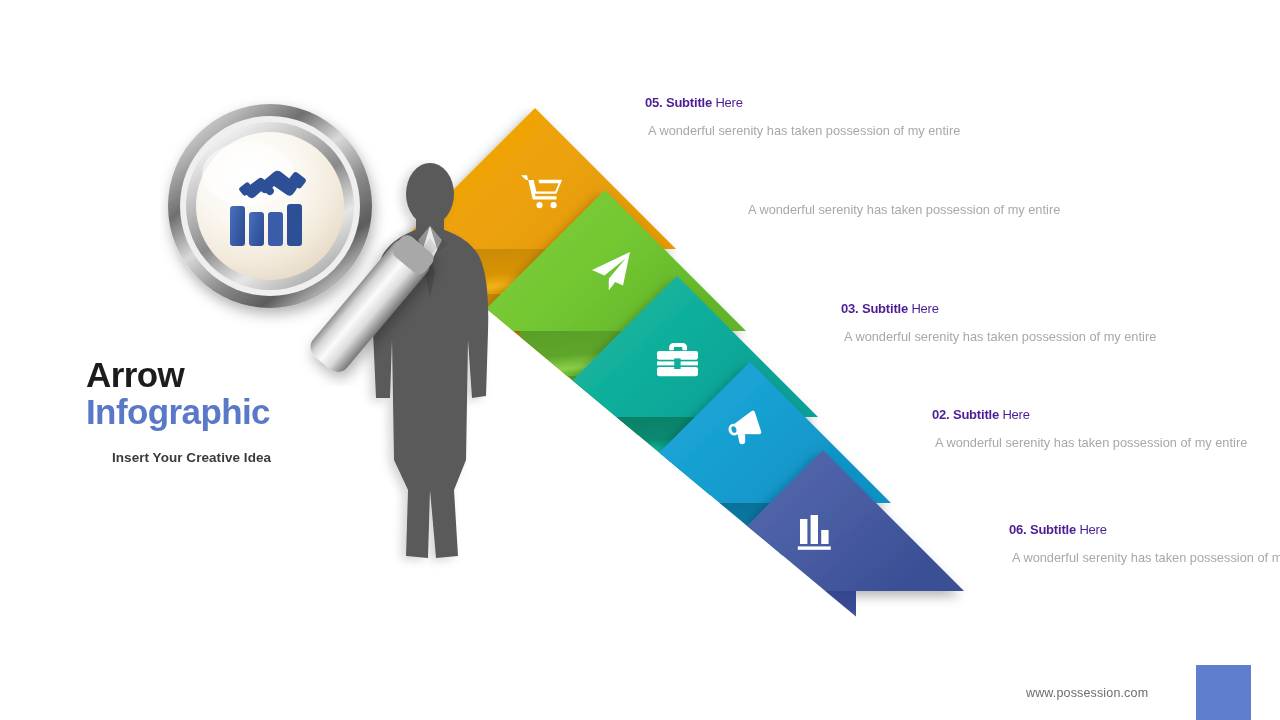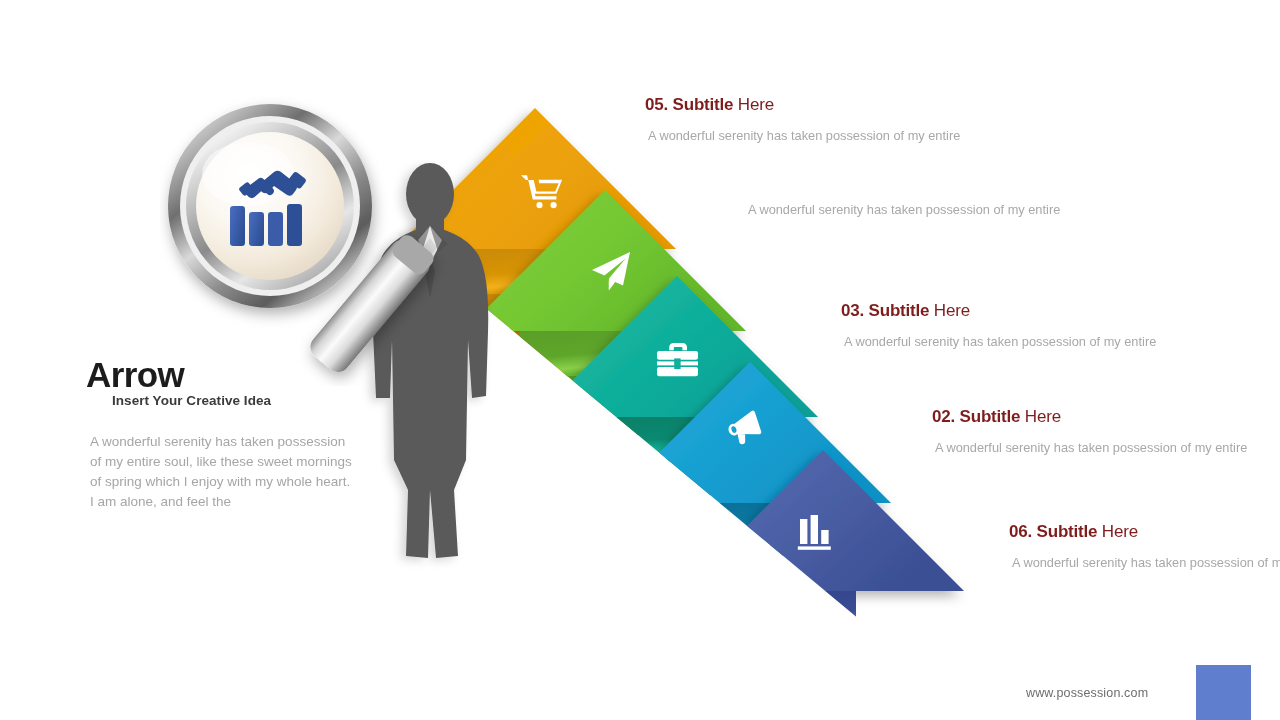--- a/index.html
+++ b/index.html
@@ -59,22 +59,22 @@
     margin: 0;
     padding-left: 4px;
   }
 
   
   .item {
     position: absolute;
     width: 330px;
   }
   .item-title {
-    font-size: 17px;
-    color: #7f1d1d;
+    font-size: 13px;
+    color: #4c1d95;
     margin: 0 0 12px 0;
     white-space: nowrap;
     letter-spacing: -0.2px;
   }
   .item-title b {
     font-weight: 700;
   }
   .item-title span.light {
     font-weight: 400;
   }
@@ -379,22 +379,22 @@
         <path d="M36,18 L48,8 a6,6 0 0 1 7,0 l14,11 a5,5 0 0 1 1,7 l-3,4 a4.6,4.6 0 0 1 -6.6,0.6 L48,22 l-6,6 a5,5 0 0 1 -7,-7 z"></path>
         <path d="M20,24 l12,-9 a4.4,4.4 0 0 1 6,0.5 l9,9 a4,4 0 0 1 -5.4,5.8 l-5,-4.2 -8,7 a4.6,4.6 0 0 1 -6.4,-0.6 l-2.6,-3 a4.2,4.2 0 0 1 0.4,-5.5 z"></path>
         <rect x="64" y="10" width="15" height="12" rx="3" transform="rotate(38 71 16)"></rect>
         <rect x="14" y="20" width="12" height="10" rx="2.6" transform="rotate(-38 20 25)"></rect>
       </g>
     </g>
   </svg>
 
   <div class="left-copy">
     <h1 class="title-line1">Arrow</h1>
+    <h1 class="title-line2">Infographic</h1>
     <p class="creative-idea">Insert Your Creative Idea</p>
-    <p class="left-body">A wonderful serenity has taken possession of my entire soul, like these sweet mornings of spring which I enjoy with my whole heart. I am alone, and feel the</p>
   </div>
 
   <div class="item item-05">
     <p class="item-title">
       <b>05.</b>
       <b>Subtitle</b>
       <span class="light">Here</span>
     </p>
     <p class="item-body">A wonderful serenity has taken possession of my entire</p>
   </div>

